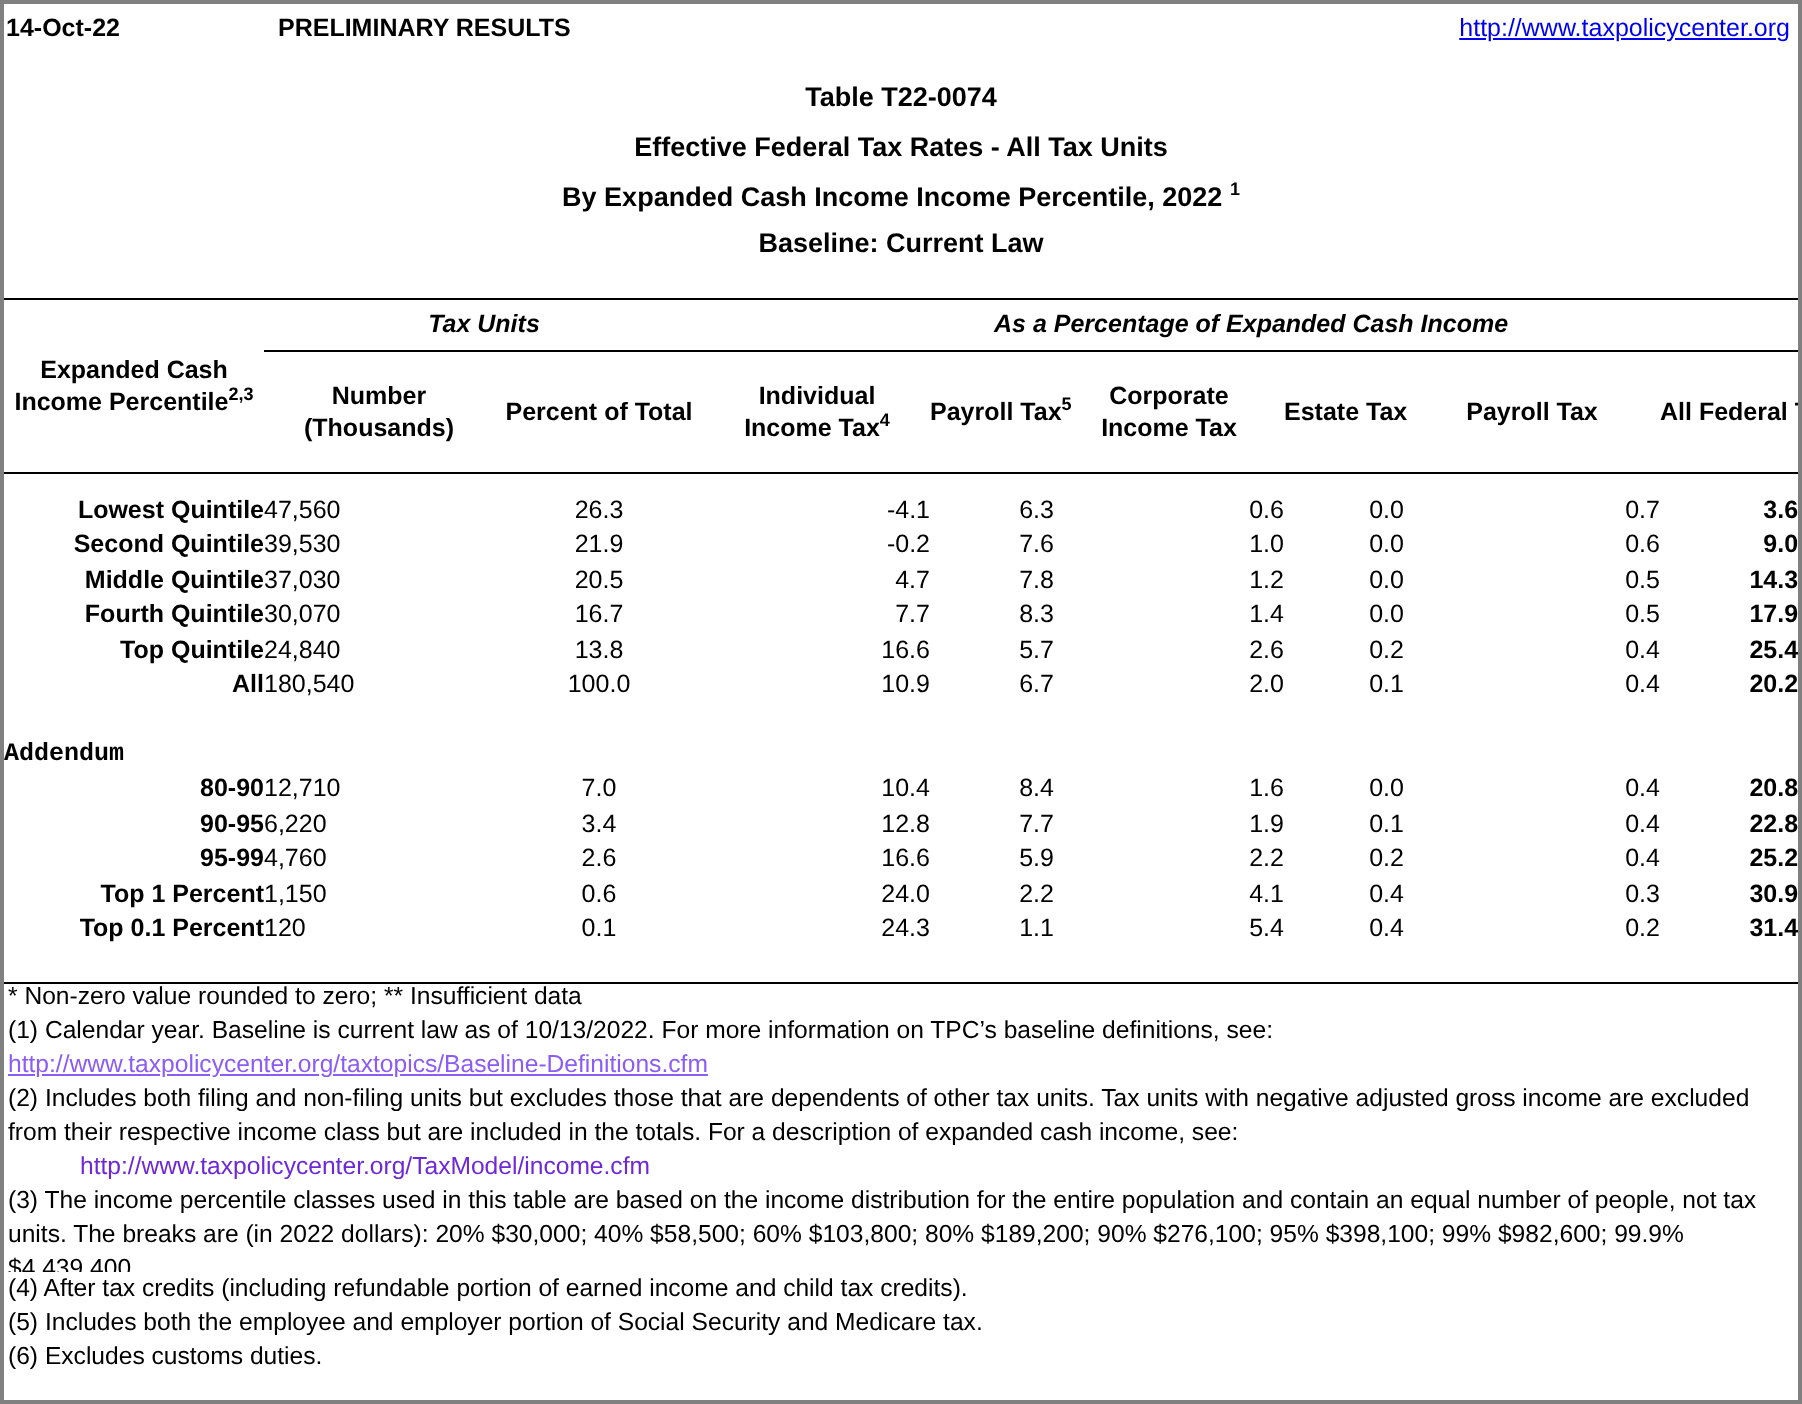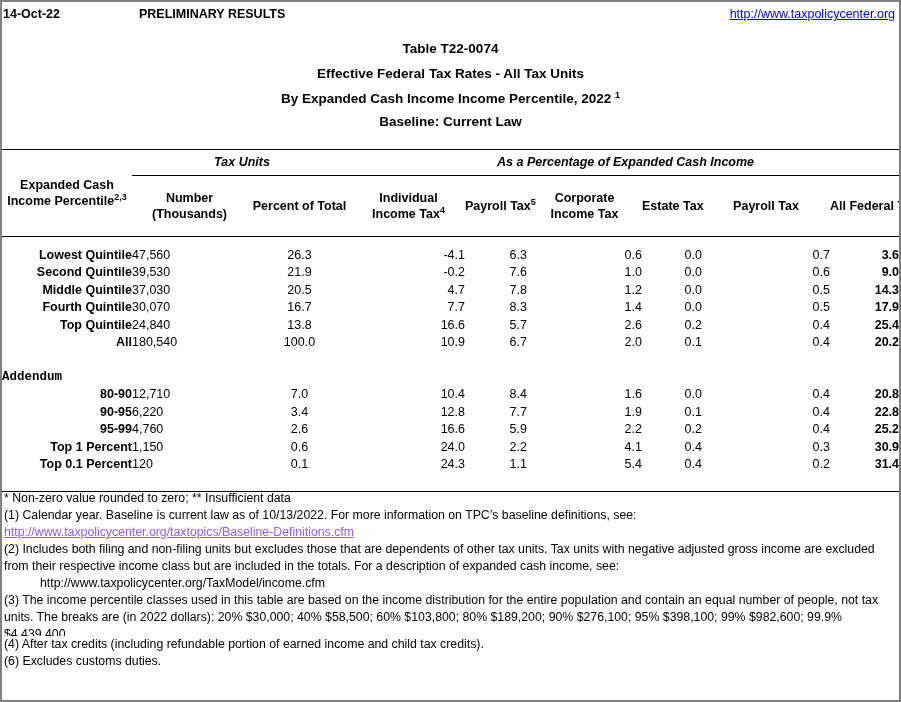--- a/index.html
+++ b/index.html
@@ -228,20 +228,21 @@
           <td colspan="9" style="height: 18px;"></td>
         </tr>
       </tbody>
   </table>
 
   <div class="notes">
       <div class="note-line">* Non-zero value rounded to zero; ** Insufficient data</div>
       <div class="note-line">(1) Calendar year. Baseline is current law as of 10/13/2022. For more information on TPC’s baseline definitions, see:</div>
       <div class="note-line"><a class="link underlined" style="color: #8b5cf6;">http://www.taxpolicycenter.org/taxtopics/Baseline-Definitions.cfm</a></div>
       <div class="note-line">(2) Includes both filing and non-filing units but excludes those that are dependents of other tax units. Tax units with negative adjusted gross income are excluded from their respective income class but are included in the totals. For a description of expanded cash income, see:</div>
-      <div class="note-line"><a class="link" style="color: #000000; padding-left: 36px;">http://www.taxpolicycenter.org/TaxModel/income.cfm</a></div>
+      <div class="note-line"><a class="link" style="color: #6d28d9; padding-left: 36px;">http://www.taxpolicycenter.org/TaxModel/income.cfm</a></div>
       <div class="note-line">(3) The income percentile classes used in this table are based on the income distribution for the entire population and contain an equal number of people, not tax units. The breaks are (in 2022 dollars): 20% $30,000; 40% $58,500; 60% $103,800; 80% $189,200; 90% $276,100; 95% $398,100; 99% $982,600; 99.9%</div>
       <div class="note-line clipped">$4,439,400</div>
       <div class="note-line">(4) After tax credits (including refundable portion of earned income and child tax credits).</div>
+      <div class="note-line">(5) Includes both the employee and employer portion of Social Security and Medicare tax.</div>
       <div class="note-line">(6) Excludes customs duties.</div>
     </div>
 
 </div>
 
 </body></html>

